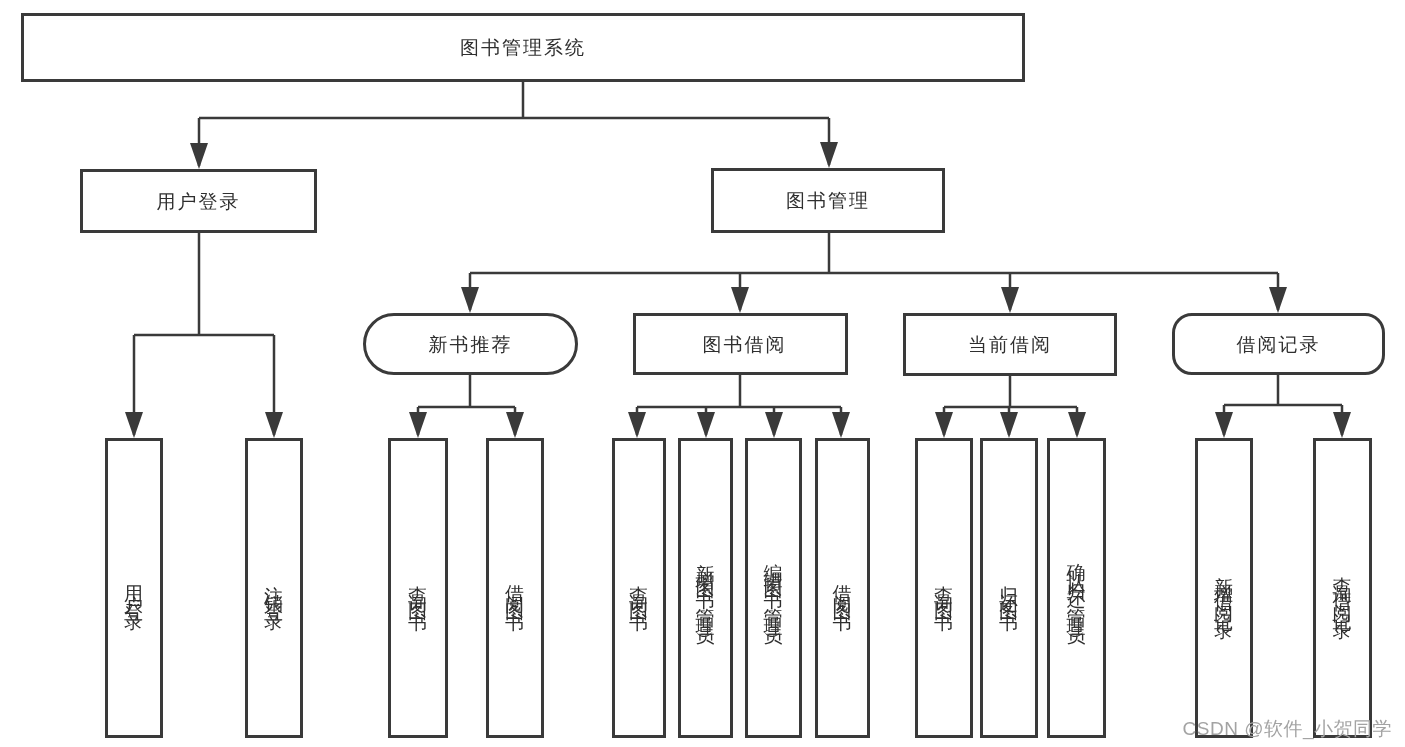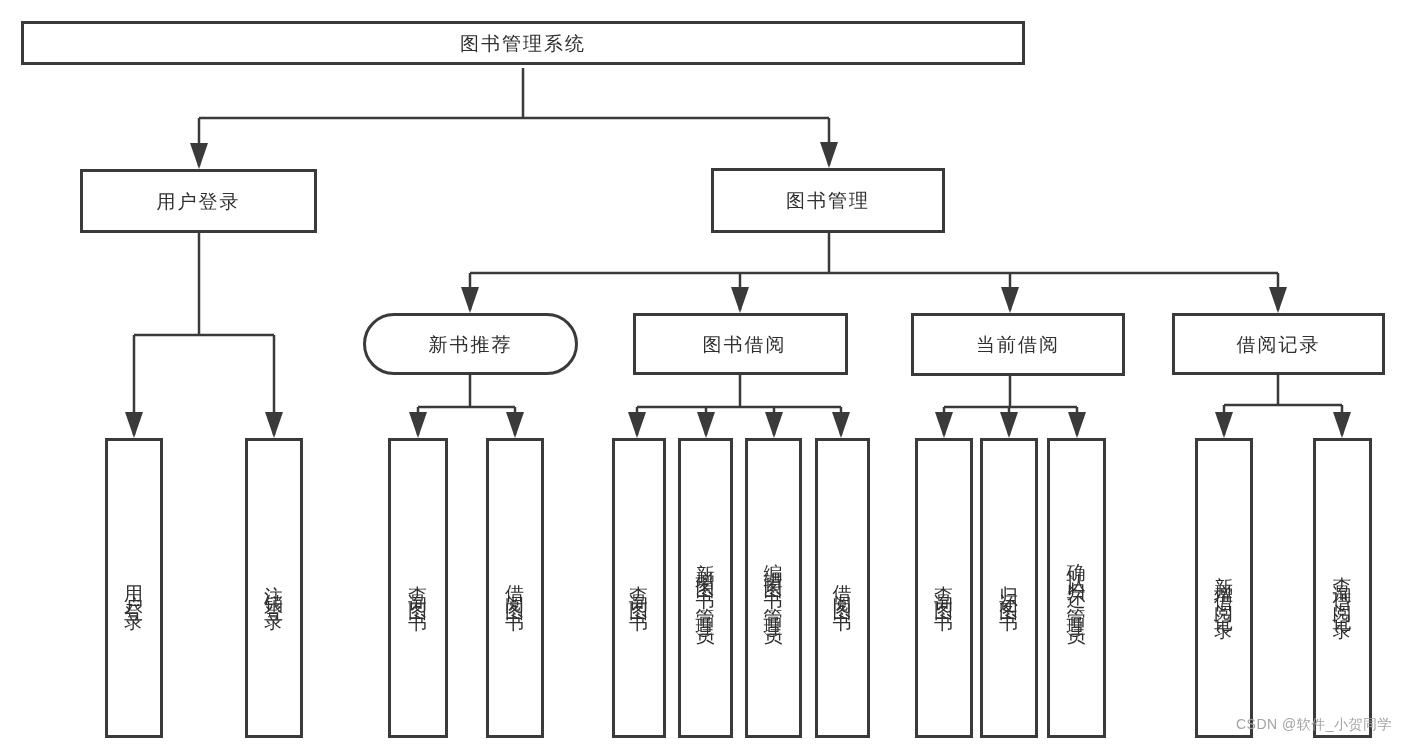--- a/index.html
+++ b/index.html
@@ -31,21 +31,21 @@
     position:absolute;top:438px;height:300px;
     border:3px solid var(--line);
     background:#fff;
     writing-mode:vertical-rl;text-orientation:mixed;
     display:flex;align-items:center;justify-content:center;
     font-size:19px;letter-spacing:9px;line-height:1;
     color:var(--text);
   }
   .watermark{
     position:absolute;right:13px;top:716px;
-    font-size:14px;letter-spacing:0.5px;
+    font-size:19px;letter-spacing:0.5px;
     color:var(--watermark);
     white-space:nowrap;
   }
 </style>
 </head>
 <body>
 
 <div id="stage">
 
   <svg id="wires" viewBox="0 0 1405 747" xmlns="http://www.w3.org/2000/svg">
@@ -85,41 +85,41 @@
 
       <line x1="944" y1="407" x2="944" y2="435" marker-end="url(#arrow)"></line>
       <line x1="1009" y1="407" x2="1009" y2="435" marker-end="url(#arrow)"></line>
       <line x1="1077" y1="407" x2="1077" y2="435" marker-end="url(#arrow)"></line>
 
       <line x1="1224" y1="405" x2="1224" y2="435" marker-end="url(#arrow)"></line>
       <line x1="1342" y1="405" x2="1342" y2="435" marker-end="url(#arrow)"></line>
     </g>
   </svg>
 
-  <div class="hbox" style="left:21px;top:13px;width:1004px;height:44px;margin-top:8px;">
+  <div class="hbox" style="left:21px;top:13px;width:1004px;height:69px;">
     <span>图书管理系统</span>
   </div>
 
   <div class="hbox" style="left:80px;top:169px;width:237px;height:64px;">
     <span>用户登录</span>
   </div>
   <div class="hbox" style="left:711px;top:168px;width:234px;height:65px;">
     <span>图书管理</span>
   </div>
 
   <div class="hbox" style="left:363px;top:313px;width:215px;height:62px;border-radius:31px;">
     <span>新书推荐</span>
   </div>
   <div class="hbox" style="left:633px;top:313px;width:215px;height:62px;padding-left:8px;">
     <span>图书借阅</span>
   </div>
-  <div class="hbox" style="left:903px;top:313px;width:214px;height:63px;margin-left:8px;">
+  <div class="hbox" style="left:903px;top:313px;width:214px;height:63px;">
     <span>当前借阅</span>
   </div>
-  <div class="hbox" style="left:1172px;top:313px;width:213px;height:62px;">
+  <div class="hbox" style="left:1172px;top:313px;width:213px;height:62px;border-radius:20px;">
     <span>借阅记录</span>
   </div>
 
   <div class="leaf" style="left:105px;width:58px;">
     <span>用户登录</span>
   </div>
   <div class="leaf" style="left:245px;width:58px;">
     <span>注销登录</span>
   </div>
 

